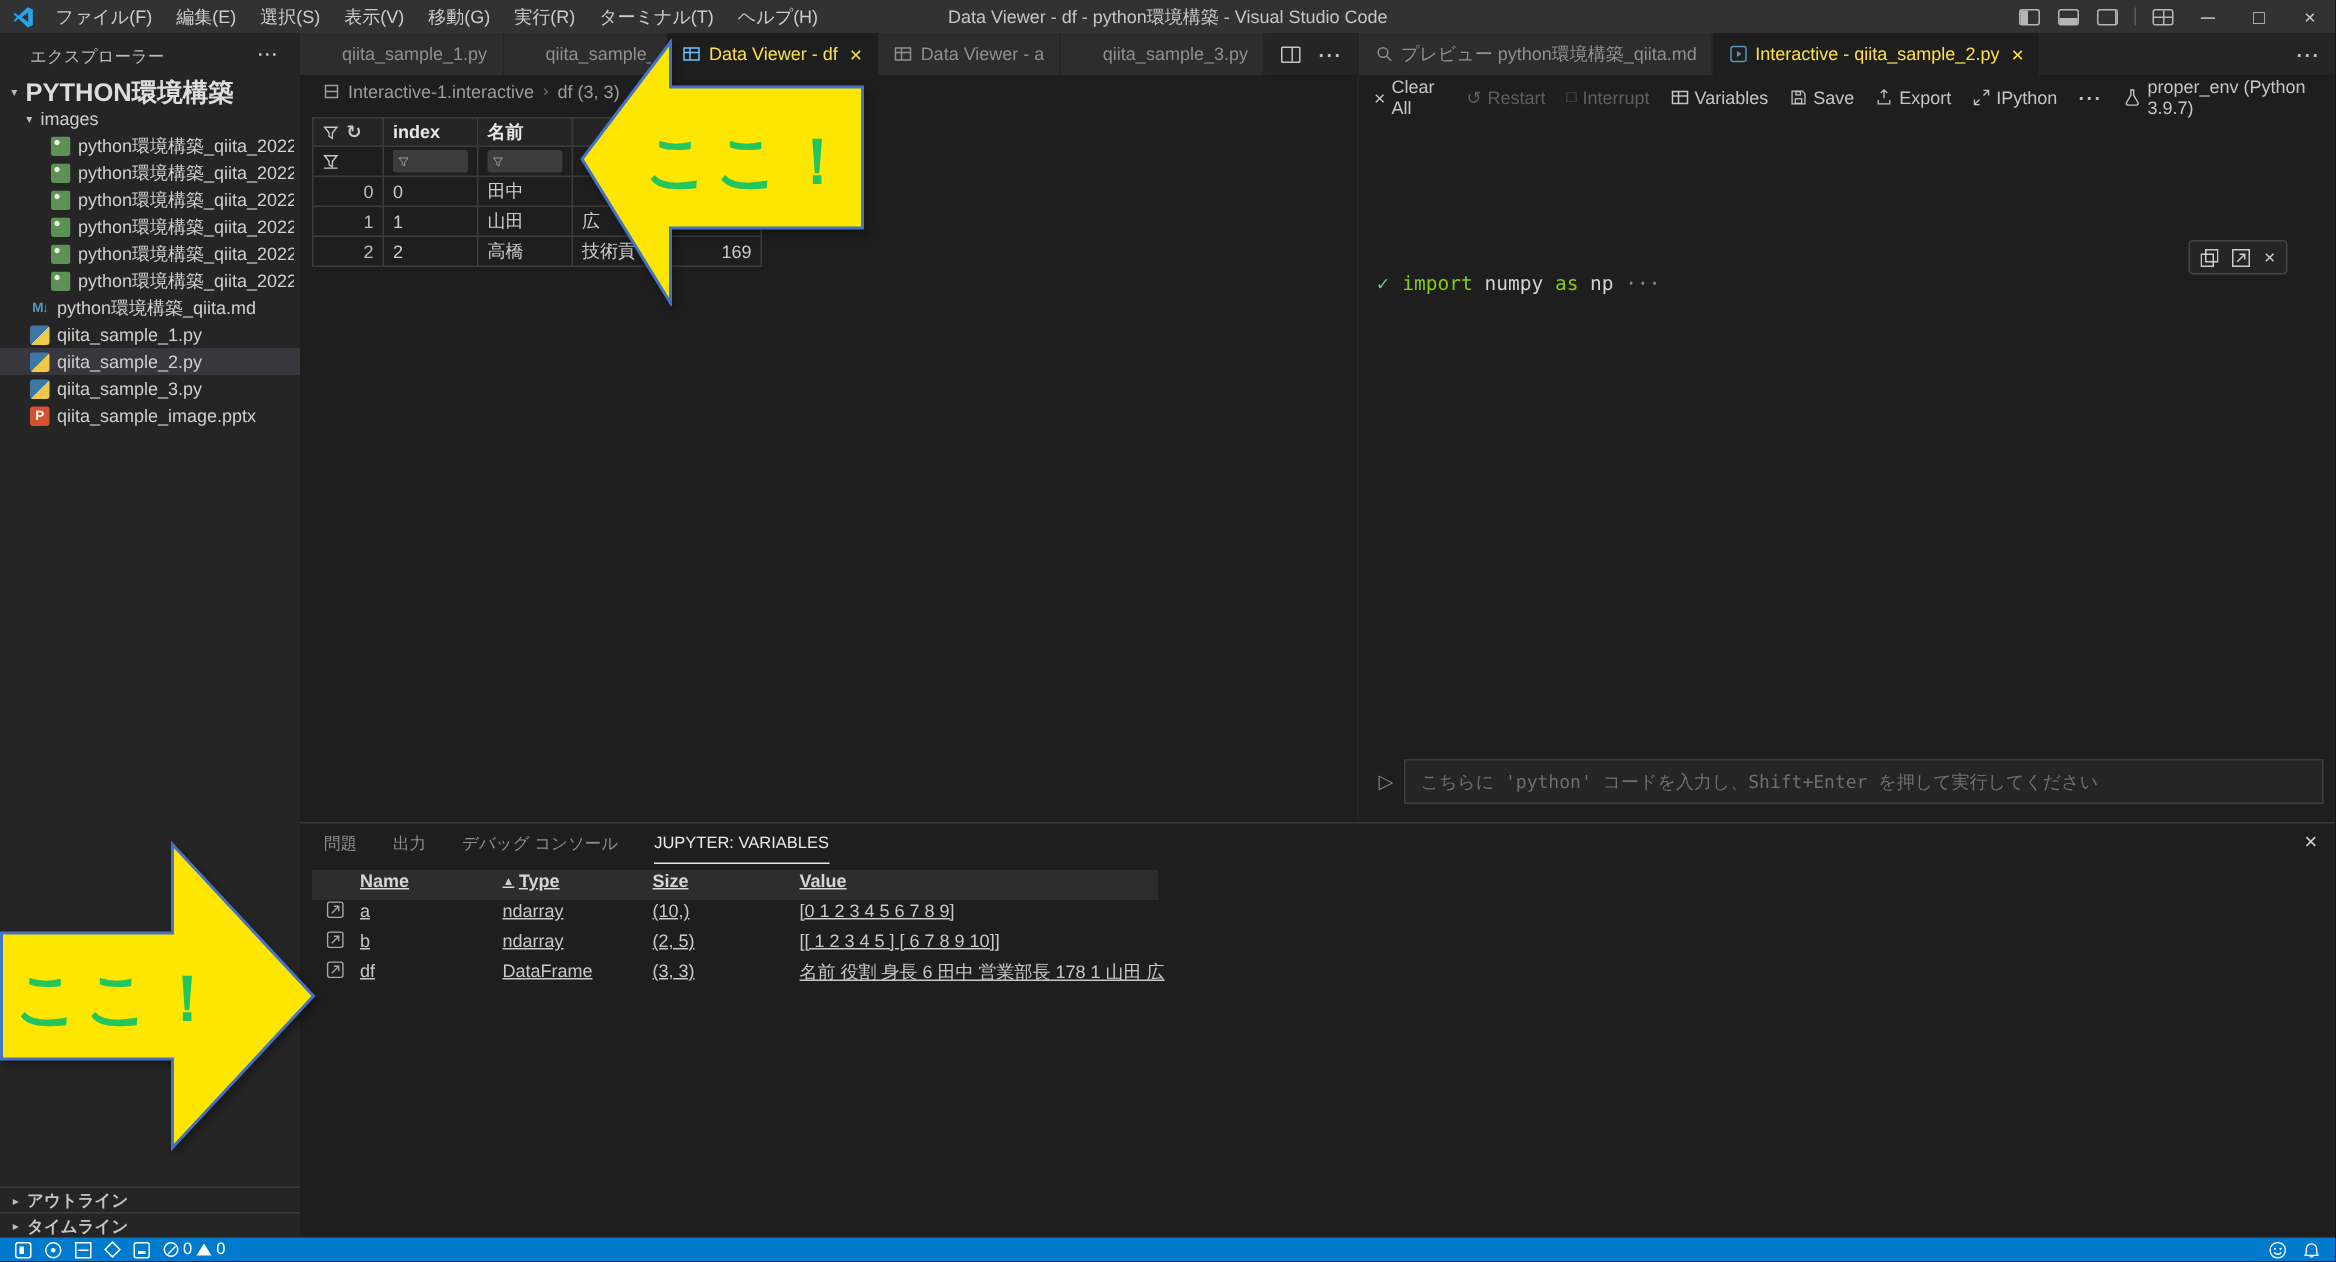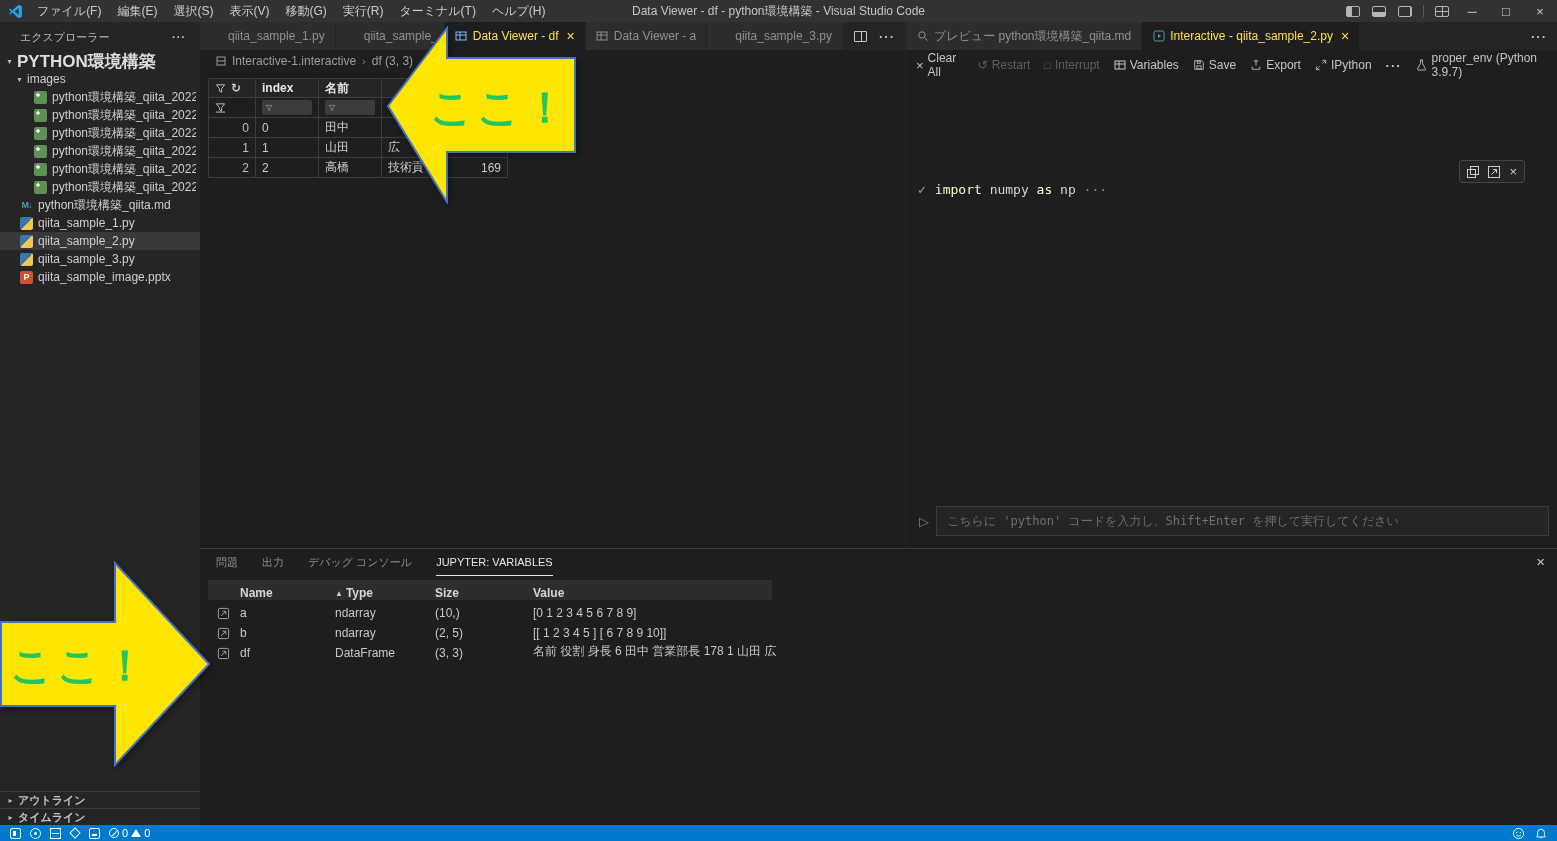--- a/index.html
+++ b/index.html
@@ -76,37 +76,37 @@
   
   .itoolbar{height:24px;margin-top:3px;display:flex;align-items:center;gap:14px;padding:0 10px;font-size:12px;color:#c5c5c5;}
   .itool{display:flex;align-items:center;gap:4px;}
   .itool.disabled{color:#5f5f5f;}
   .sq{font-size:11px;line-height:1;}
   .xx{font-size:13px;line-height:1;}
   .kernel{margin-left:auto;display:flex;align-items:center;gap:5px;color:#c5c5c5;}
   .banner{margin:26px 0 0 36px;font-size:15px;line-height:20px;color:#d0d0d0;}
   .cell{position:absolute;left:12px;top:160px;display:flex;align-items:center;gap:9px;font-family:"DejaVu Sans Mono","Liberation Mono",monospace;font-size:13px;}
   .check{color:#73c991;font-size:13px;}
-  .kw{color:#fef9c3;}
+  .kw{color:#84cc16;}
   .plain{color:#d4d4d4;}
   .dim{color:#8a8a8a;}
   .cell-toolbar{position:absolute;right:32px;top:138px;display:flex;align-items:center;gap:9px;padding:4px 7px;background:#252526;border:1px solid #454545;border-radius:3px;color:#ccc;}
   .iw-input-row{position:absolute;left:0;right:0;top:484px;display:flex;align-items:center;}
   .play{width:24px;text-align:center;color:#848484;font-size:13px;flex:none;margin-left:6px;}
   .iw-input{flex:1;margin-right:8px;height:30px;background:#252526;border:1px solid #3c3c3c;color:#ccc;padding:0 10px;font-family:"DejaVu Sans Mono","Liberation Mono",monospace;font-size:12px;outline:none;}
   .iw-input::placeholder{color:#6f6f6f;}
 
   
   .panel{position:absolute;left:200px;top:548px;width:1357px;height:277px;background:#1e1e1e;border-top:1px solid #3a3a3a;}
   .panel-tabs{height:27px;display:flex;align-items:center;gap:24px;padding-left:16px;font-size:11px;color:#8f8f8f;}
   .ptab{height:100%;display:flex;align-items:center;border-bottom:1px solid transparent;white-space:nowrap;}
   .ptab.active{color:#e7e7e7;border-bottom-color:#e7e7e7;}
   .panel-close{position:absolute;right:12px;top:5px;font-size:15px;color:#ccc;line-height:1;}
   .vt{position:absolute;left:8px;top:31px;font-size:12px;color:#c8c8c8;}
-  .vt-row{display:flex;height:20px;align-items:flex-end;}
+  .vt-row{display:flex;height:20px;align-items:flex-start;text-decoration:underline;}
   .vt-head{background:#2d2d2e;font-weight:bold;width:564px;color:#d6d6d6;}
   .vt-c-icon{width:30px;display:flex;justify-content:center;flex:none;}
   .vt-c-name{width:95px;padding-left:2px;flex:none;}
   .vt-c-type{width:100px;padding-left:2px;flex:none;display:flex;align-items:center;gap:3px;}
   .vt-c-size{width:98px;padding-left:2px;flex:none;}
   .vt-c-value{padding-left:2px;white-space:nowrap;}
   .sort{font-size:8px;color:#ccc;}
 
   
   .statusbar{position:absolute;left:0;top:825px;width:1557px;height:16px;background:#007acc;display:flex;align-items:center;gap:9px;padding:0 10px;color:#fff;font-size:11px;z-index:5;}

